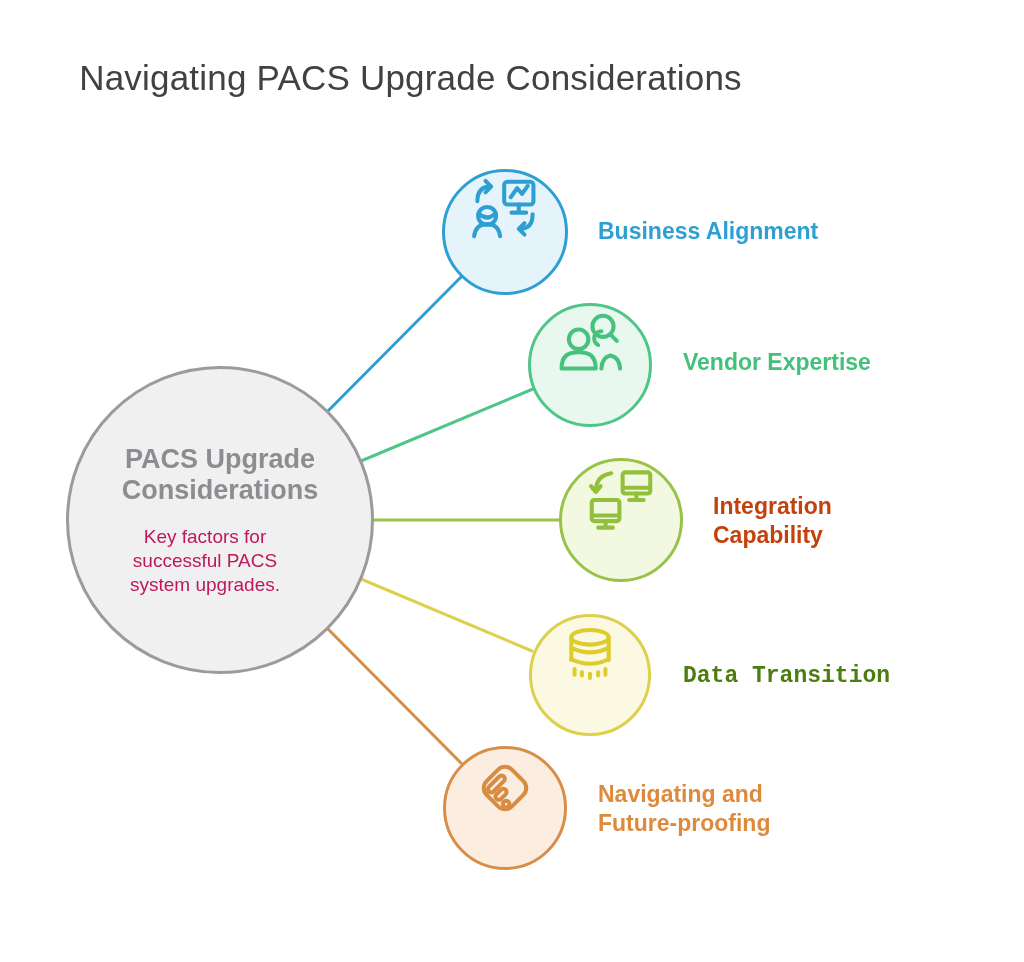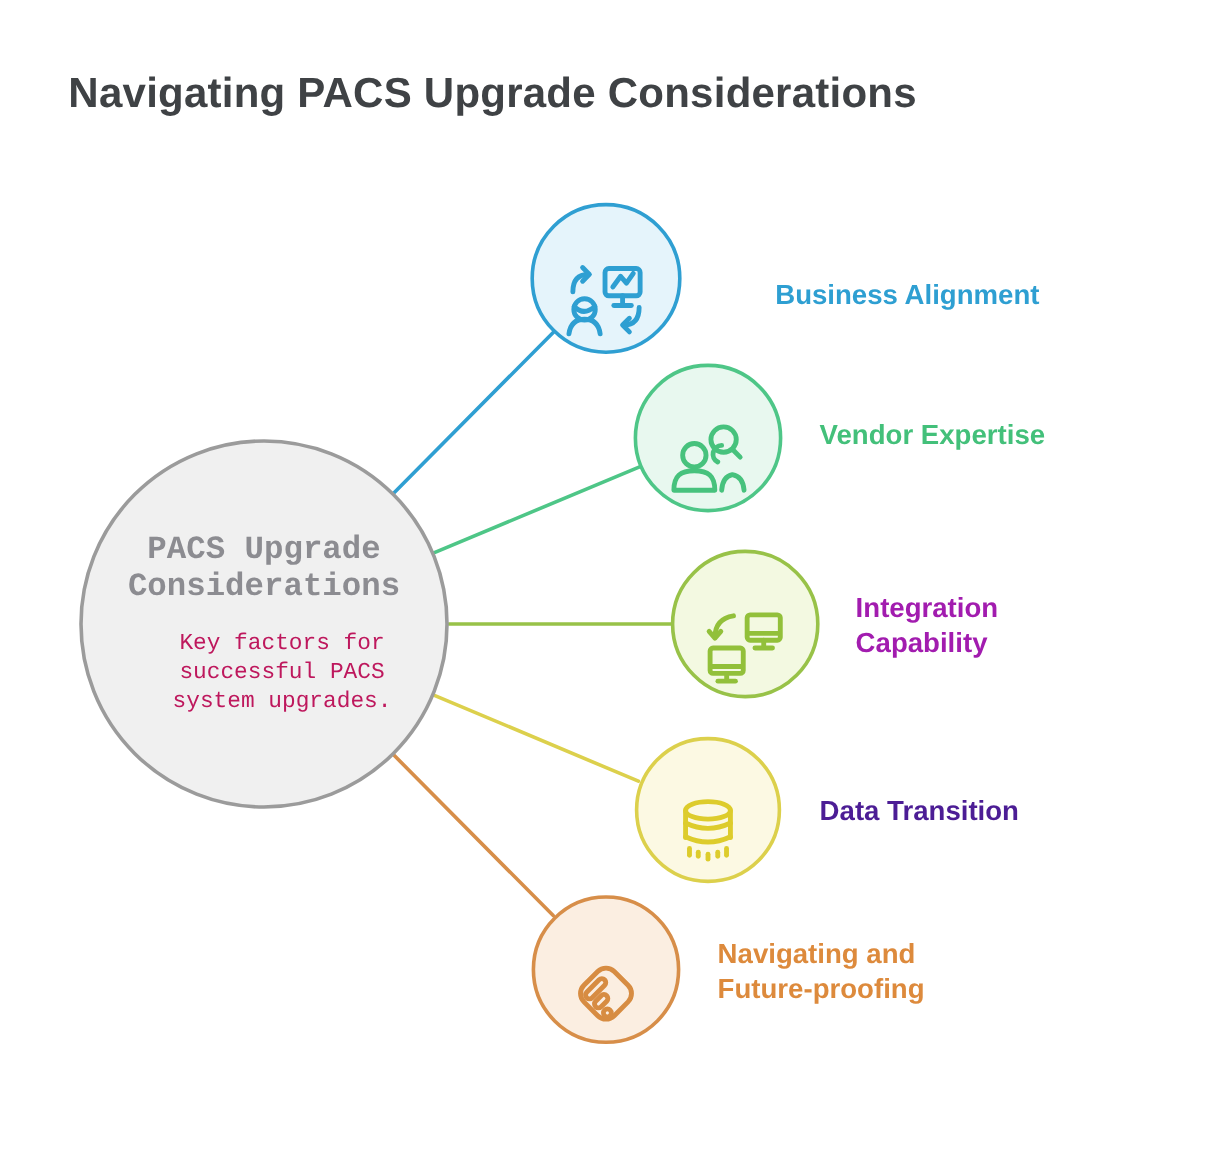--- a/index.html
+++ b/index.html
@@ -1,28 +1,28 @@
 <!DOCTYPE html>
 <html><head>
 <meta charset="utf-8">
 <style>
   html, body { margin: 0; padding: 0; background: #ffffff; }
   body { width: 1024px; height: 962px; font-family: "Liberation Sans", sans-serif; }
   .canvas { position: relative; width: 1024px; height: 962px; overflow: hidden; background: #ffffff; }
 
   .page-title {
     position: absolute; left: 0; top: 58px; width: 821px;
-    text-align: center; font-size: 35px; font-weight: bold; color: #3f4245;
+    text-align: center; font-size: 35px; font-weight: normal; color: #3f4245;
     letter-spacing: 0.2px;
   }
 
   svg.connectors { position: absolute; left: 0; top: 0; z-index: 1; }
 
   .circle-node { position: absolute; border-radius: 50%; box-sizing: border-box; z-index: 2;
-                 display: flex; align-items: flex-end; justify-content: center; font-family: Liberation Mono, monospace; }
+                 display: flex; align-items: flex-start; justify-content: center; }
 
   .central-node {
     left: 66px; top: 366px; width: 308px; height: 308px;
     background: #f0f0f0; border: 3px solid #9b9b9b;
     flex-direction: column; text-align: center; padding: 0 36px;
   }
   .central-title { font-size: 27px; font-weight: bold; color: #8c8c91; line-height: 1.18; margin-bottom: 18px; }
   .central-subtitle { font-size: 19px; color: #be185d; line-height: 1.25; max-width: 200px; }
 
   .satellite { border-width: 3px; border-style: solid; }
@@ -31,24 +31,24 @@
   .n3 { left: 559px; top: 458px; width: 124px; height: 124px; background: #f3f9e1; border-color: #98c248; color: #92c03a; }
   .n4 { left: 529px; top: 614px; width: 122px; height: 122px; background: #fcf9e3; border-color: #dcd04c; color: #ddcc2c; }
   .n5 { left: 443px; top: 746px; width: 124px; height: 124px; background: #fbeee1; border-color: #d78e49; color: #d78c42; }
 
   .node-icon { width: 78px; height: 78px; display: block; }
 
   .node-label {
     position: absolute; transform: translateY(-50%); z-index: 3;
     font-size: 23px; font-weight: bold; line-height: 1.25; white-space: normal;
   }
-  .l1 { left: 598px; top: 246px; width: 250px; color: #2e9fd2; margin-left: 48px; }
+  .l1 { left: 598px; top: 231px; width: 250px; color: #2e9fd2; }
   .l2 { left: 683px; top: 362px; width: 230px; color: #43c07a; }
-  .l3 { left: 713px; top: 521px; width: 160px; color: #a21caf; }
-  .l4 { left: 683px; top: 676px; width: 230px; color: #4c1d95; }
+  .l3 { left: 713px; top: 521px; width: 160px; color: #c2410c; }
+  .l4 { left: 683px; top: 676px; width: 230px; color: #4d7c0f; font-family: Liberation Mono, monospace; }
   .l5 { left: 598px; top: 809px; width: 200px; color: #dd8a3c; }
 </style>
 </head>
 <body>
 
 <div class="canvas">
 
   <div class="page-title">Navigating PACS Upgrade Considerations</div>
 
   <svg class="connectors" width="1024" height="962" viewBox="0 0 1024 962">

